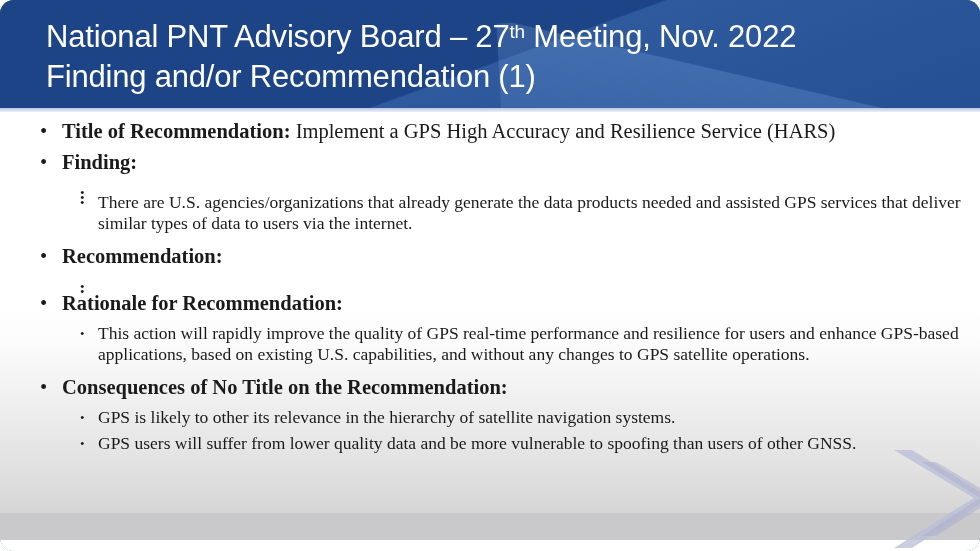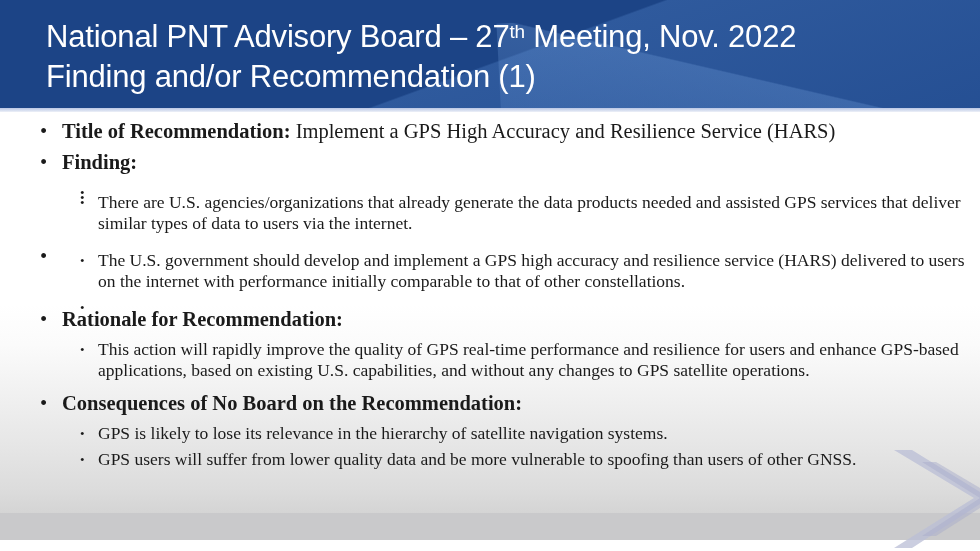--- a/index.html
+++ b/index.html
@@ -13,20 +13,21 @@
     overflow: hidden;
     font-family: "Liberation Serif", serif;
   }
 
   #slide {
     position: relative;
     width: 980px;
     height: 551px;
     overflow: hidden;
     background: #15803d;
+    border-radius: 14px;
   }
 
   
   .slide-bg {
     position: absolute;
     left: 0; top: 111px;
     width: 980px; height: 440px;
     background: linear-gradient(to bottom,
                 #ffffff 0%,
                 #ffffff 44%,
@@ -198,49 +199,49 @@
       <span class="b2">•</span>
     </div>
     <div class="gap-sm"></div>
     <div class="lvl2">
       <span class="b2">•</span><span>There are U.S. agencies/organizations that already generate the data products needed and assisted GPS services that deliver similar types of data to users via the internet.</span>
     </div>
 
     <div class="gap-md"></div>
 
     <div class="lvl1">
-      <span class="b1">•</span>
-    </div>
-    <div class="gap-sm"></div>
-    <div class="lvl2">
-      <span class="b2">•</span><span>The U.S. government should develop and implement a GPS high accuracy and resilience service (HARS) delivered to users on the internet with performance initially comparable to that of other constellations.</span>
+      <span class="b1">•</span><span class="hd">Recommendation:</span>
+    </div>
+    <div class="gap-sm"></div>
+    <div class="lvl2">
+      <span class="b2">•</span>
     </div>
     <div class="gap-sm"></div>
     <div class="lvl2">
       <span class="b2">•</span>
     </div>
 
     <div class="gap-md"></div>
 
     <div class="lvl1">
       <span class="b1">•</span><span class="hd">Rationale for Recommendation:</span>
     </div>
     <div class="gap-sm"></div>
     <div class="lvl2">
       <span class="b2">•</span><span>This action will rapidly improve the quality of GPS real-time performance and resilience for users and enhance GPS-based applications, based on existing U.S. capabilities, and without any changes to GPS satellite operations.</span>
     </div>
 
     <div class="gap-md"></div>
 
     <div class="lvl1">
-      <span class="b1">•</span><span class="hd">Consequences of No Board on the Recommendation:</span>
-    </div>
-    <div class="gap-sm"></div>
-    <div class="lvl2">
-      <span class="b2">•</span><span>GPS  is likely to lose its relevance in the hierarchy of satellite navigation systems.</span>
+      <span class="b1">•</span><span class="hd">Consequences of No Title on the Recommendation:</span>
+    </div>
+    <div class="gap-sm"></div>
+    <div class="lvl2">
+      <span class="b2">•</span><span>GPS  is likely to other its relevance in the hierarchy of satellite navigation systems.</span>
     </div>
     <div class="gap-sm"></div>
     <div class="lvl2">
       <span class="b2">•</span><span>GPS users will suffer from lower quality data and be more vulnerable to spoofing than users of other GNSS.</span>
     </div>
 
   </div>
 
   <svg class="chevron" viewBox="0 0 110 103">
     <path d="M24 2 L104 50 L24 100 L42 100 L110 56 L110 44 L42 2 Z" fill="#b9bdd6" opacity="0.75"></path>

